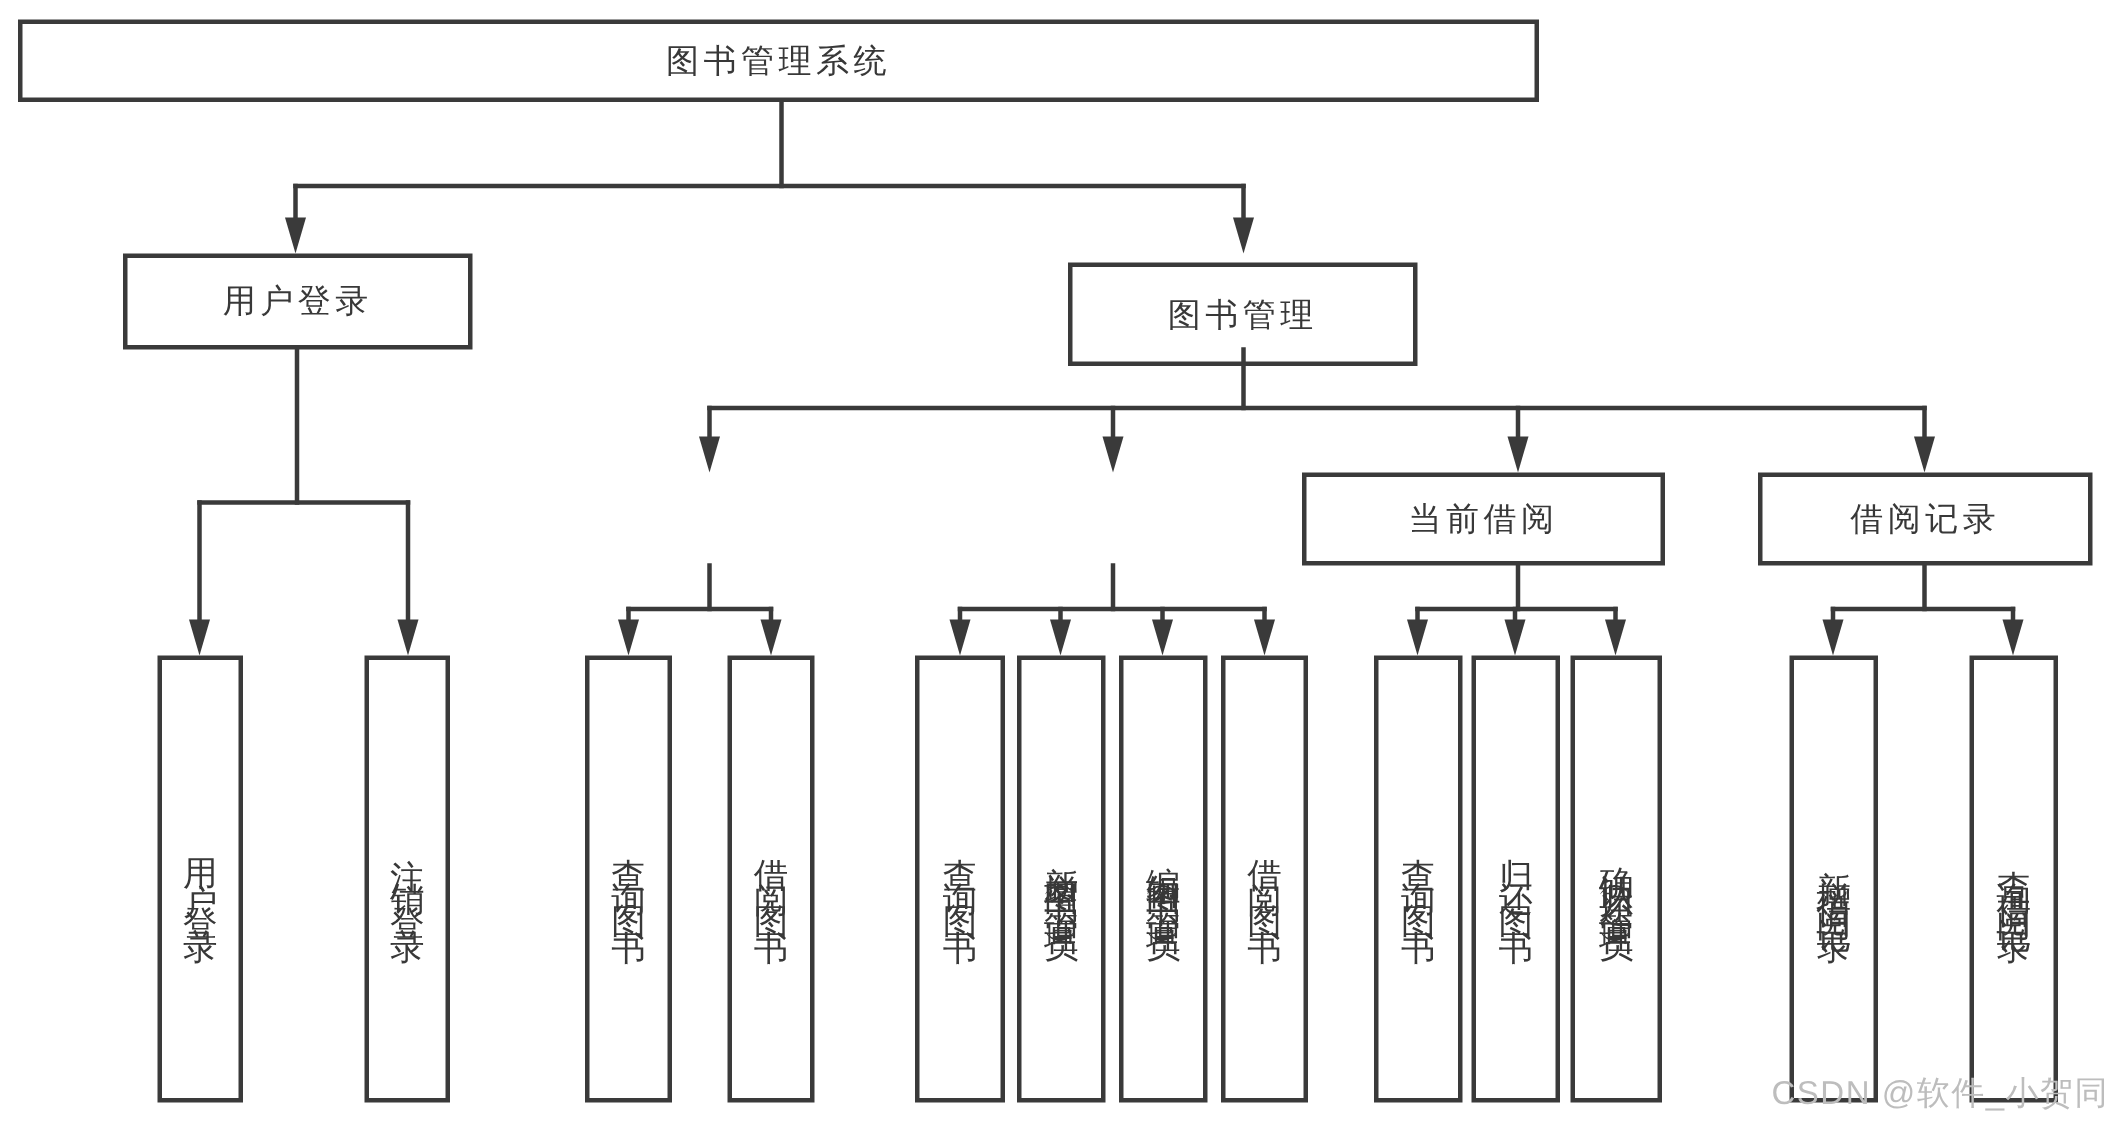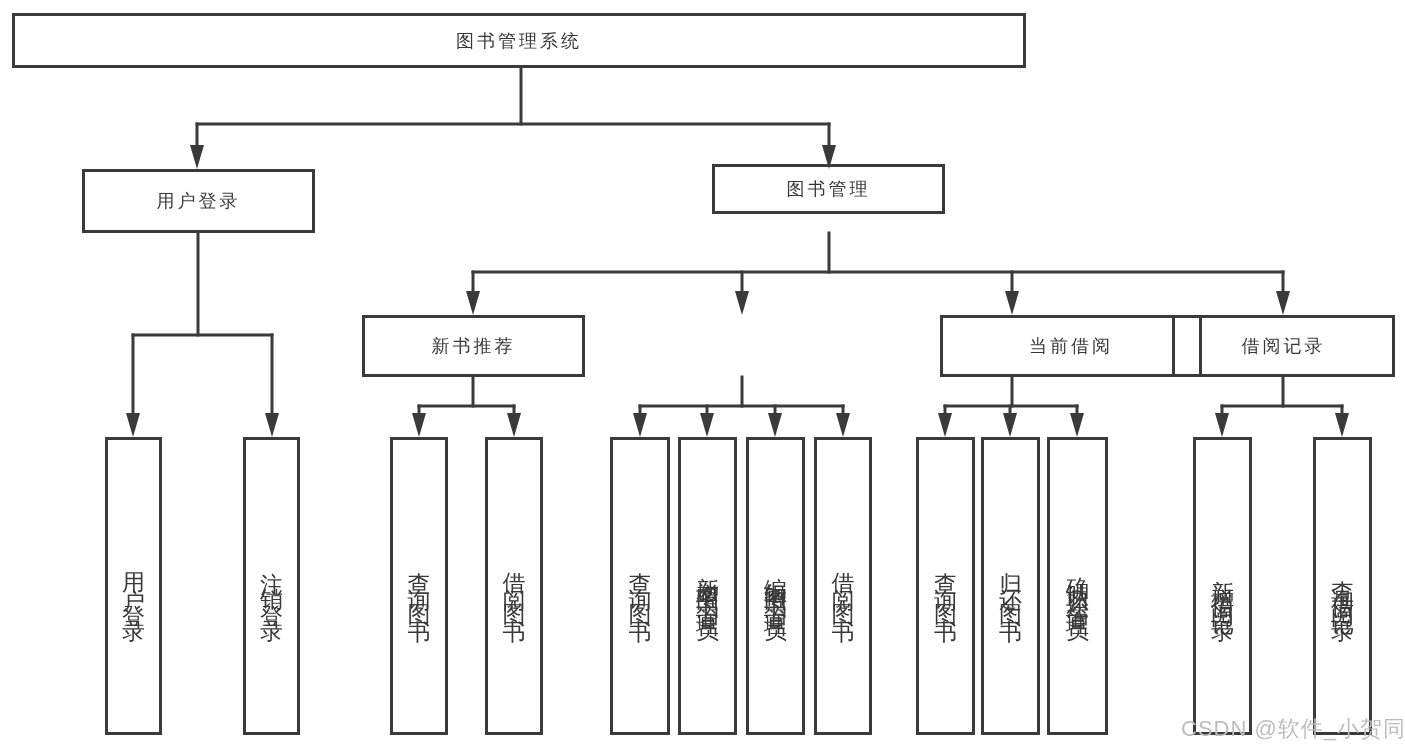--- a/index.html
+++ b/index.html
@@ -14,21 +14,21 @@
   .box{
     position:absolute;
     box-sizing:border-box;
     border:3px solid var(--line,#3a3a3a);
     background:transparent;
     display:flex;align-items:center;justify-content:center;
     z-index:2;
     color:var(--text,#383838);
   }
   .box.h .lbl{
-    font-size:18px;
+    font-size:22px;
     letter-spacing:3px;
     white-space:nowrap;
   }
   .box.v .lbl{
     writing-mode:vertical-rl;
     text-orientation:mixed;
     font-size:23px;
     line-height:1;
     letter-spacing:16px;
     white-space:nowrap;
@@ -105,28 +105,25 @@
       <polygon points="1335,413 1349,413 1342,437" fill="#3a3a3a"></polygon>
     </svg>
 
   <div class="box h" style="left:12px;top:13px;width:1014px;height:55px">
     <span class="lbl">图书管理系统</span>
   </div>
 
   <div class="box h" style="left:82px;top:169px;width:233px;height:64px">
     <span class="lbl">用户登录</span>
   </div>
-  <div class="box h" style="left:712px;top:164px;width:233px;height:50px">
+  <div class="box h" style="left:712px;top:175px;width:233px;height:69px">
     <span class="lbl">图书管理</span>
   </div>
 
-  <div class="box h" style="left:362px;top:315px;width:223px;height:62px">
-    <span class="lbl">新书推荐</span>
-  </div>
-  <div class="box h" style="left:940px;top:315px;width:262px;height:62px">
+  <div class="box h" style="left:868px;top:315px;width:242px;height:62px">
     <span class="lbl">当前借阅</span>
   </div>
   <div class="box h" style="left:1172px;top:315px;width:223px;height:62px">
     <span class="lbl">借阅记录</span>
   </div>
 
   <div class="box v" style="left:105px;top:437px;width:57px;height:298px">
     <span class="lbl">用户登录</span>
   </div>
   <div class="box v" style="left:243px;top:437px;width:57px;height:298px">

